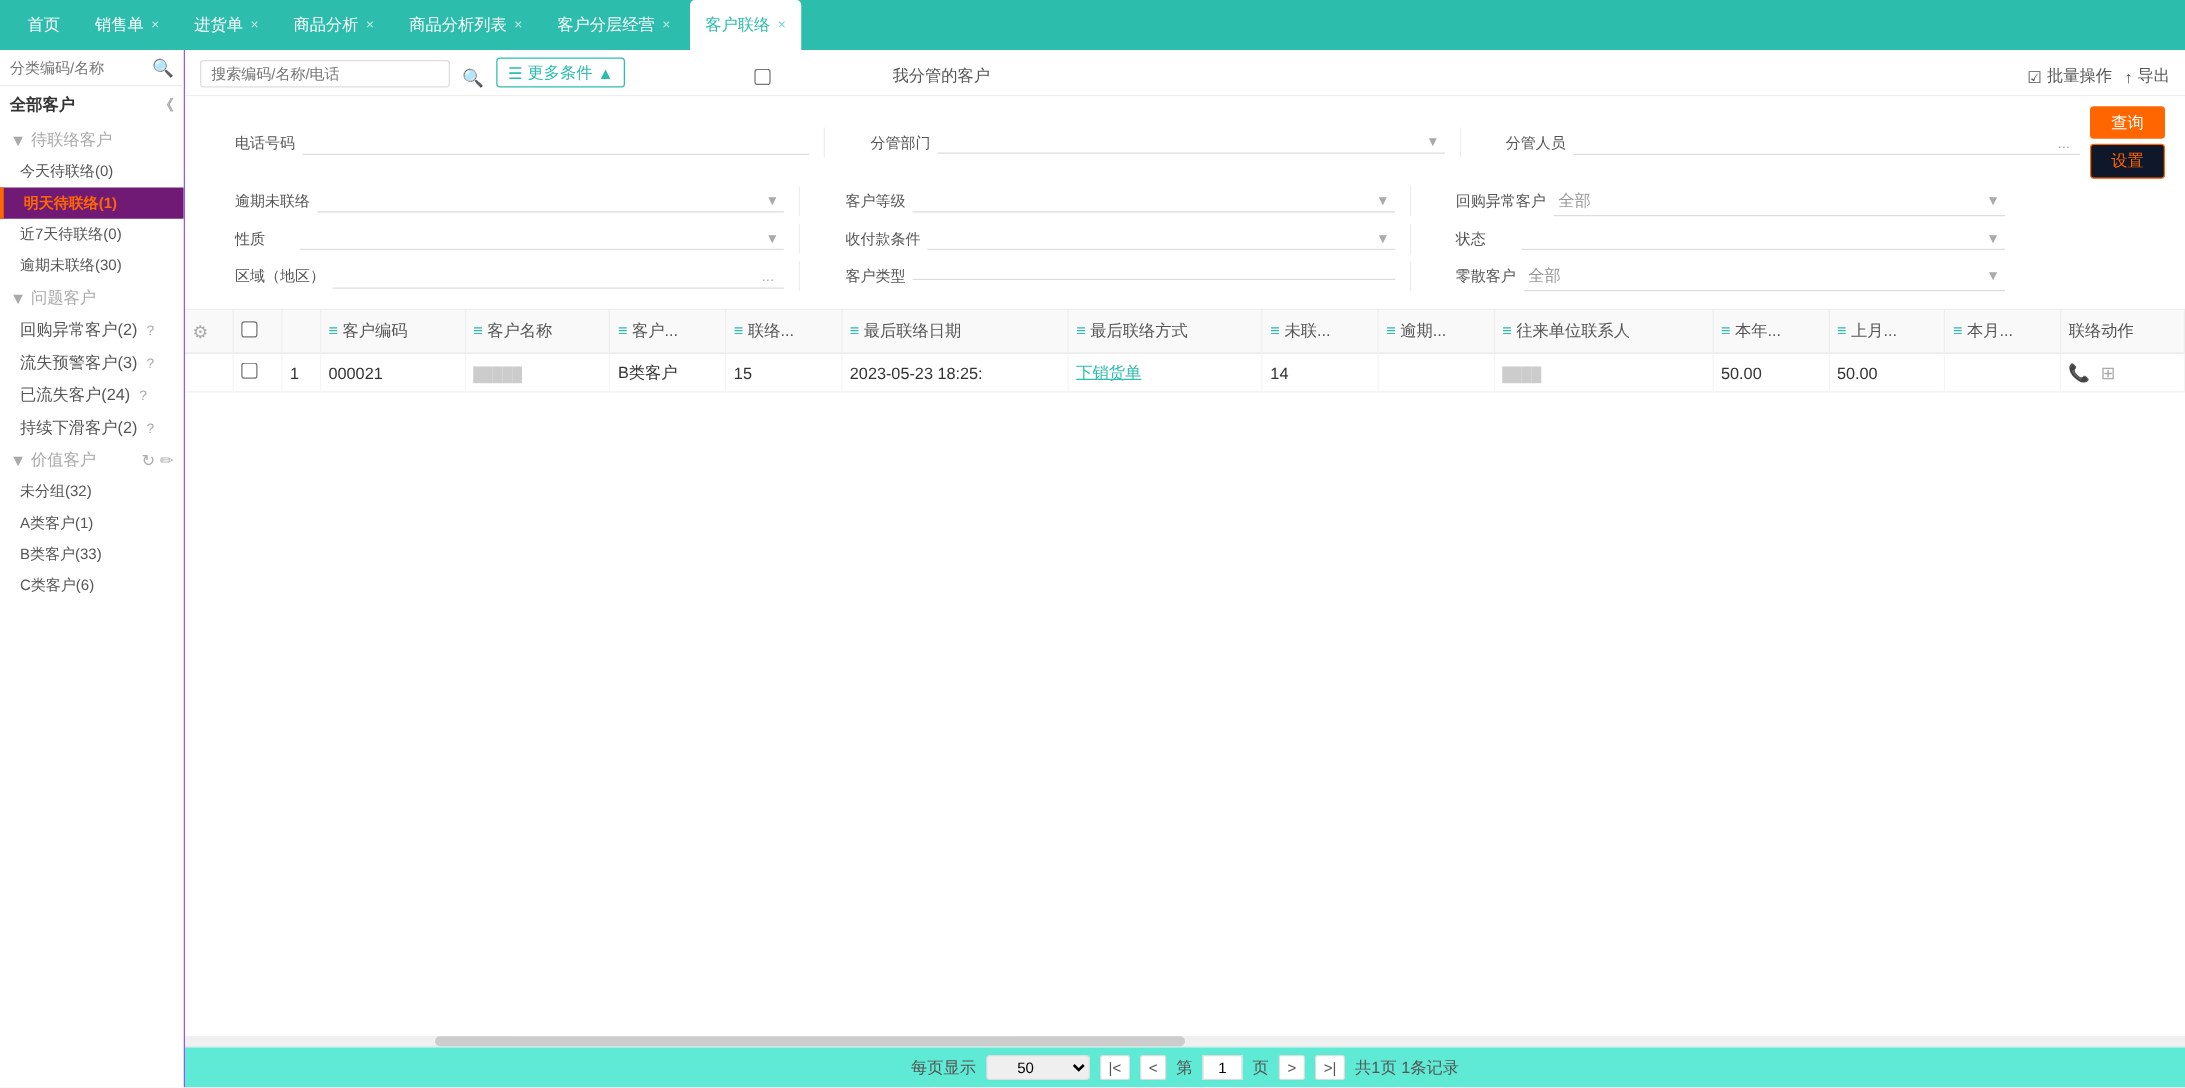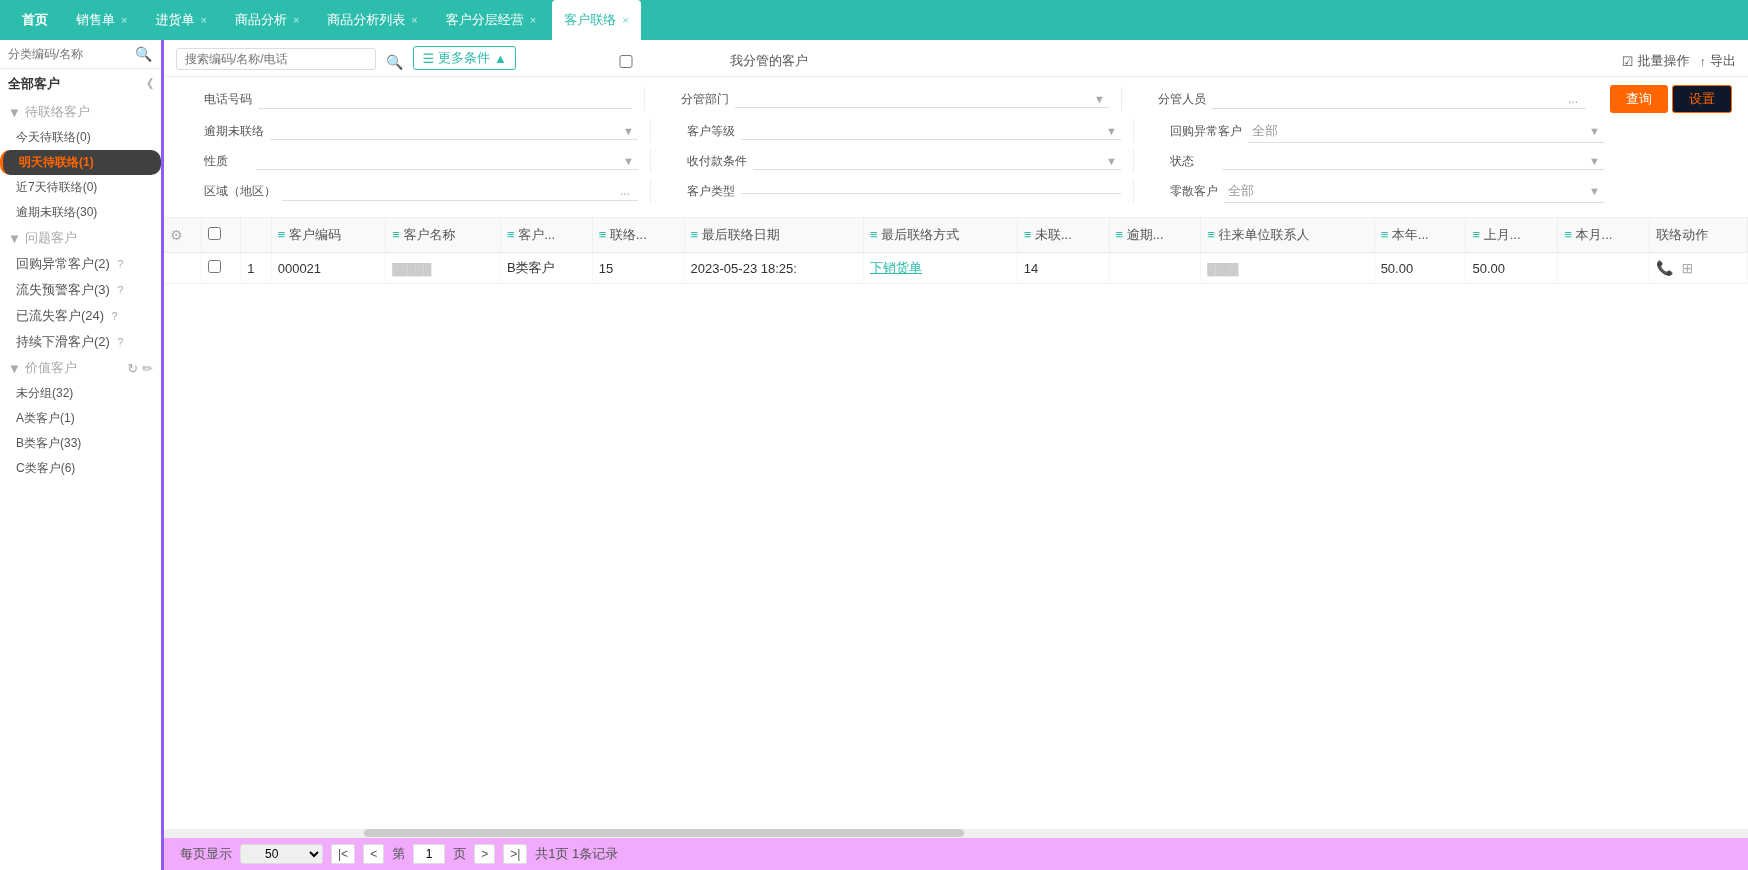--- a/index.html
+++ b/index.html
@@ -17,44 +17,44 @@
     .top-nav .nav-item {
       color: #fff;
       padding: 0 12px;
       height: 40px;
       display: flex;
       align-items: center;
       cursor: pointer;
       font-size: 13px;
       white-space: nowrap;
     }
-    .top-nav .nav-item.home { font-weight: bold; }
+    .top-nav .nav-item.home { font-weight: normal; }
     .top-nav .nav-item.active {
       background: #fff;
       color: #2dbdac;
       border-radius: 4px 4px 0 0;
     }
     .top-nav .nav-item .close-x {
       margin-left: 6px;
       font-size: 11px;
       opacity: 0.7;
     }
 
     
     .main-layout {
       display: flex;
       height: calc(100vh - 40px);
       background: #f5f5f5;
     }
 
     
     .sidebar {
-      width: 164px;
+      width: 148px;
       background: #fff;
-      border-right: 3px solid #8b5cf6;
+      border-right: 1px solid #8b5cf6;
       flex-shrink: 0;
       overflow-y: auto;
       padding-bottom: 10px;
     }
     .sidebar-search {
       display: flex;
       align-items: center;
       padding: 6px 8px;
       border-bottom: 1px solid #eee;
     }
@@ -90,21 +90,21 @@
       align-items: center;
       gap: 4px;
     }
     .sidebar-item {
       padding: 4px 8px 4px 16px;
       font-size: 12px;
       color: #555;
       cursor: pointer;
       white-space: nowrap;
     }
-    .sidebar-item.active { background: #404040; color: #f60; border-left: 3px solid #f60; font-weight: bold; border-radius: 10px; }
+    .sidebar-item.active { background: #701a75; color: #f60; border-left: 3px solid #f60; font-weight: bold; }
 
     
     .content-area {
       flex: 1;
       display: flex;
       flex-direction: column;
       overflow: hidden;
     }
 
     
@@ -216,23 +216,22 @@
     .adv-filter-select .chevron { color: #aaa; font-size: 11px; }
     .adv-filter-divider { width: 1px; background: #eee; height: 24px; margin: 0 4px; }
     .adv-filter-more-btn {
       font-size: 12px;
       color: #aaa;
       cursor: pointer;
       padding: 0 4px;
     }
     .action-btn-group {
       display: flex;
-      flex-direction: row;
+      flex-direction: column;
       gap: 4px;
-      margin-left: 16px;
     }
     .query-btn {
       background: #f60;
       color: #fff;
       border: none;
       border-radius: 3px;
       padding: 4px 16px;
       font-size: 13px;
       cursor: pointer;
     }
@@ -281,23 +280,23 @@
     }
     .link-text { color: #2dbdac; cursor: pointer; text-decoration: underline; }
     .action-icons { display: flex; gap: 8px; }
     .action-icon { color: #aaa; cursor: pointer; font-size: 14px; }
     .gear-icon-th { color: #aaa; cursor: pointer; font-size: 14px; }
 
     
     .pagination-bar {
       display: flex;
       align-items: center;
-      justify-content: flex-start;
+      justify-content: center;
       padding: 6px 16px;
-      background: #f0abfc;
+      background: #5eead4;
       border-top: 1px solid #eee;
       gap: 8px;
       font-size: 12px;
       color: #555;
     }
     .pagination-bar select {
       border: 1px solid #ddd;
       padding: 1px 20px;
       font-size: 12px;
       border-radius: 3px;

